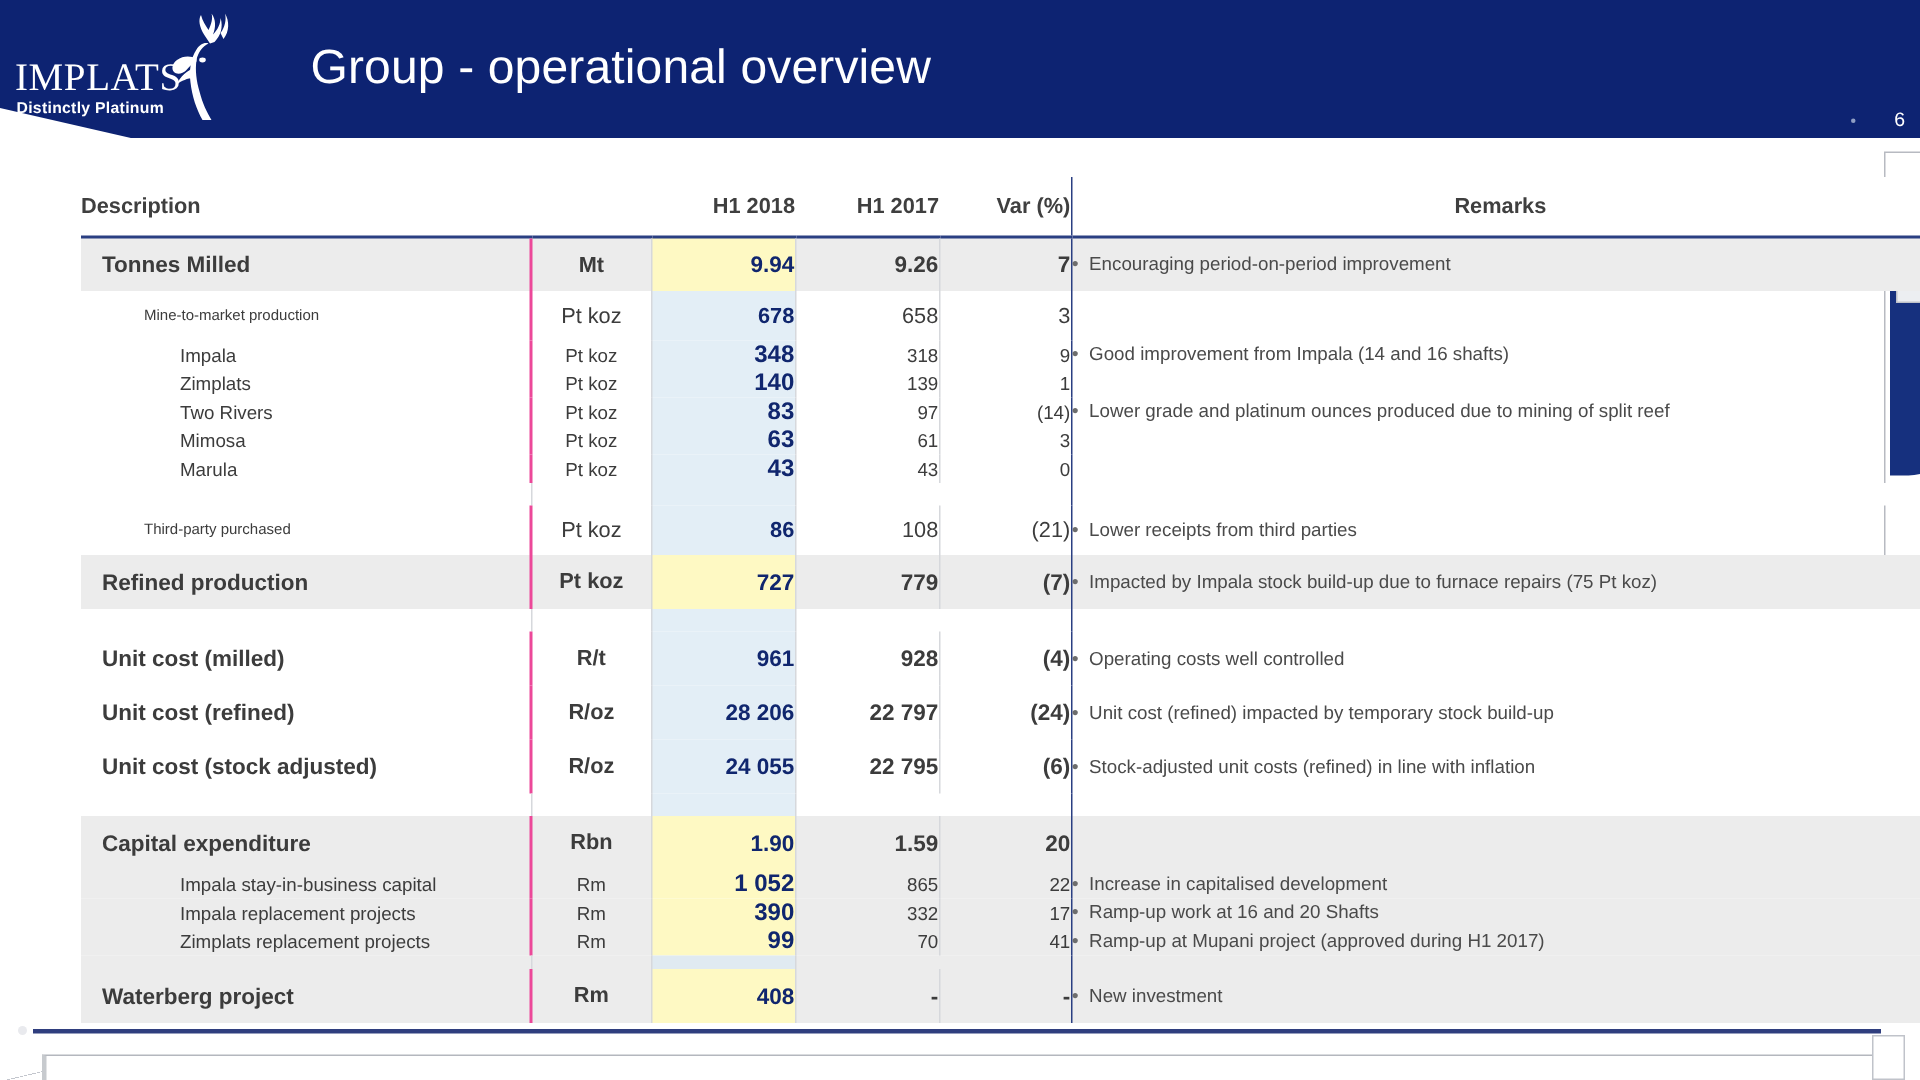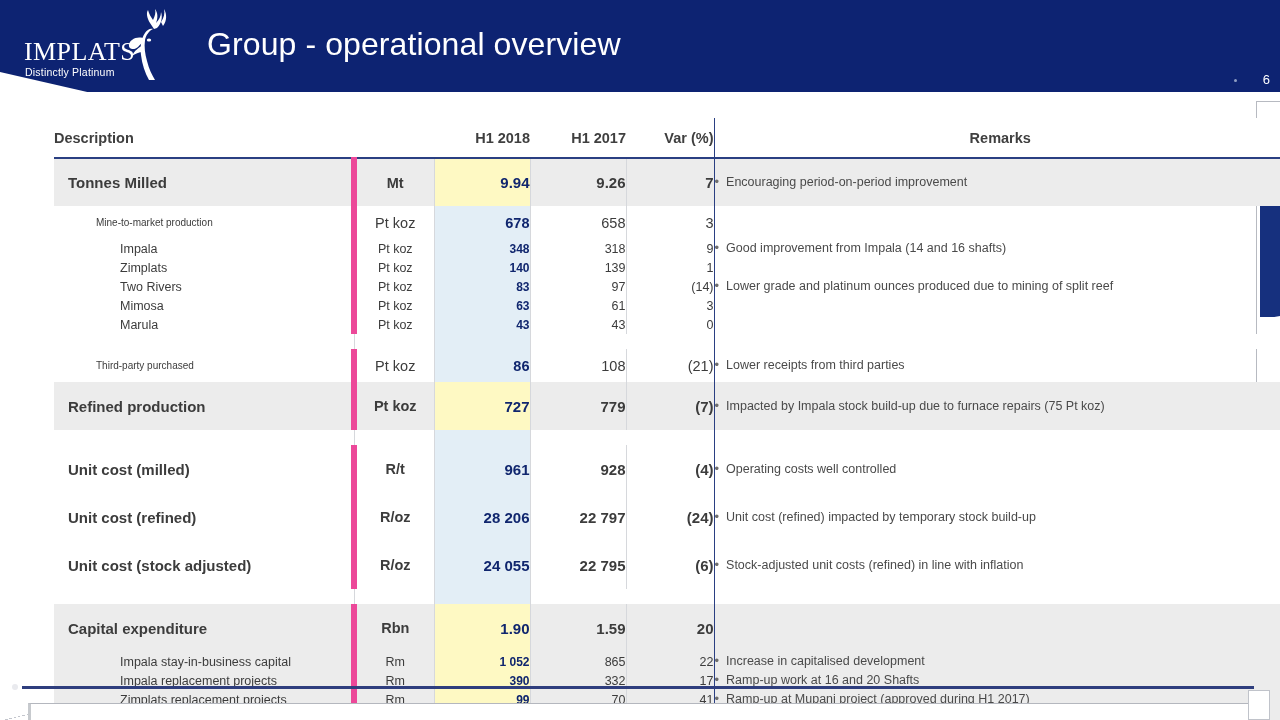--- a/index.html
+++ b/index.html
@@ -32,38 +32,38 @@
     position: absolute;
     left: 0; bottom: -2px;
     width: 98px; height: 24px;
     border-bottom: 1px solid #b9bcc4;
     clip-path: polygon(0 100%, 0 2px, 100% 100%);
     background: linear-gradient(to bottom right, rgba(0,0,0,0) 49.4%, #c3c6cd 49.4%, #c3c6cd 50.6%, rgba(0,0,0,0) 50.6%);
   }
 
   .logo-block {
     position: absolute;
-    left: 24px; top: 9px;
+    left: 10px; top: 9px;
     width: 150px; height: 76px;
   }
   .logo-word {
     position: absolute;
     left: 0; top: 30px;
     font-family: "Liberation Serif", serif;
     font-size: 26px;
     letter-spacing: 0.4px;
     color: #ffffff;
     line-height: 1;
   }
   .logo-tag {
     position: absolute;
     left: 1px; top: 58px;
     font-family: "Liberation Sans", sans-serif;
     font-size: 10.5px;
-    font-weight: normal;
+    font-weight: bold;
     letter-spacing: 0.2px;
     color: #ffffff;
     line-height: 1;
   }
   .logo-kudu {
     position: absolute;
     left: 96px; top: 0px;
     width: 56px; height: 72px;
   }
 
@@ -187,21 +187,21 @@
   th.h-rem   { text-align: center; border-left: 1px solid #2a3f82; }
 
   
   td.d-desc {
     text-align: left;
     color: #3c3c3c;
   }
   td.d-unit {
     text-align: center;
     color: #3c3c3c;
-    border-left: 6px solid #ec4899;
+    border-left: 2px solid #ec4899;
     border-right: 1px solid #d6d8dc;
   }
   td.d-cur {
     text-align: right;
     padding-right: 14px;
     color: #10266e;
     font-weight: bold;
     background: #e3eef6;
     border-right: 1px solid #d6d8dc;
   }
@@ -224,35 +224,35 @@
   }
 
   
   tr.lvl1 td.d-desc { font-size: 15px; font-weight: bold; padding-left: 14px; }
   tr.lvl1 td.d-unit { font-size: 14.5px; font-weight: bold; }
   tr.lvl1 td.d-cur,
   tr.lvl1 td.d-prev,
   tr.lvl1 td.d-var { font-size: 15px; }
   tr.lvl1 td.d-prev, tr.lvl1 td.d-var { font-weight: bold; }
   tr.lvl1 td.d-rem  { font-size: 14.5px; }
-  tr.lvl1 td { height: 48px; }
+  tr.lvl1 td { height: 36px; }
 
   tr.lvl2 td.d-desc { font-size: 10px; font-weight: normal; padding-left: 42px; }
   tr.lvl2 td.d-unit,
   tr.lvl2 td.d-prev,
   tr.lvl2 td.d-var  { font-size: 14.5px; }
   tr.lvl2 td.d-cur  { font-size: 14.5px; }
   tr.lvl2 td.d-rem  { font-size: 14.5px; }
   tr.lvl2 td { height: 33px; }
 
   tr.lvl3 td.d-desc { font-size: 12.5px; font-weight: normal; padding-left: 66px; }
   tr.lvl3 td.d-unit,
   tr.lvl3 td.d-prev,
   tr.lvl3 td.d-var  { font-size: 12.5px; }
-  tr.lvl3 td.d-cur  { font-size: 12px; }
+  tr.lvl3 td.d-cur  { font-size: 16px; }
   tr.lvl3 td.d-rem  { font-size: 12.5px; }
   tr.lvl3 td { height: 19px; }
 
   
   tr.band td.d-desc,
   tr.band td.d-unit,
   tr.band td.d-prev,
   tr.band td.d-var,
   tr.band td.d-rem { background: #ececec; }
   tr.band td.d-cur { background: #fef9c3; }

